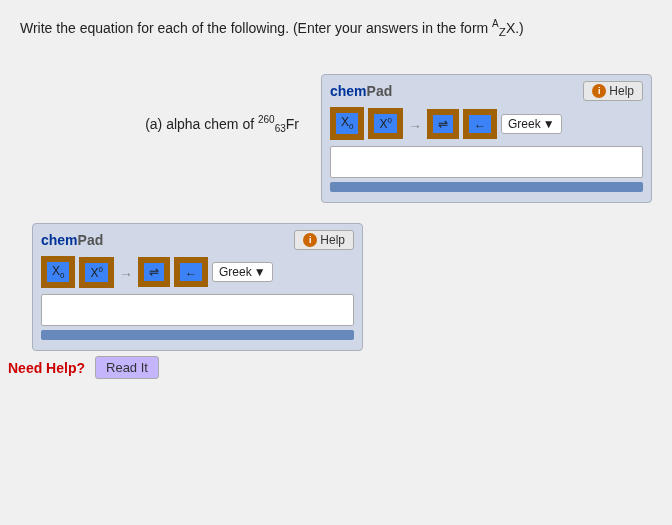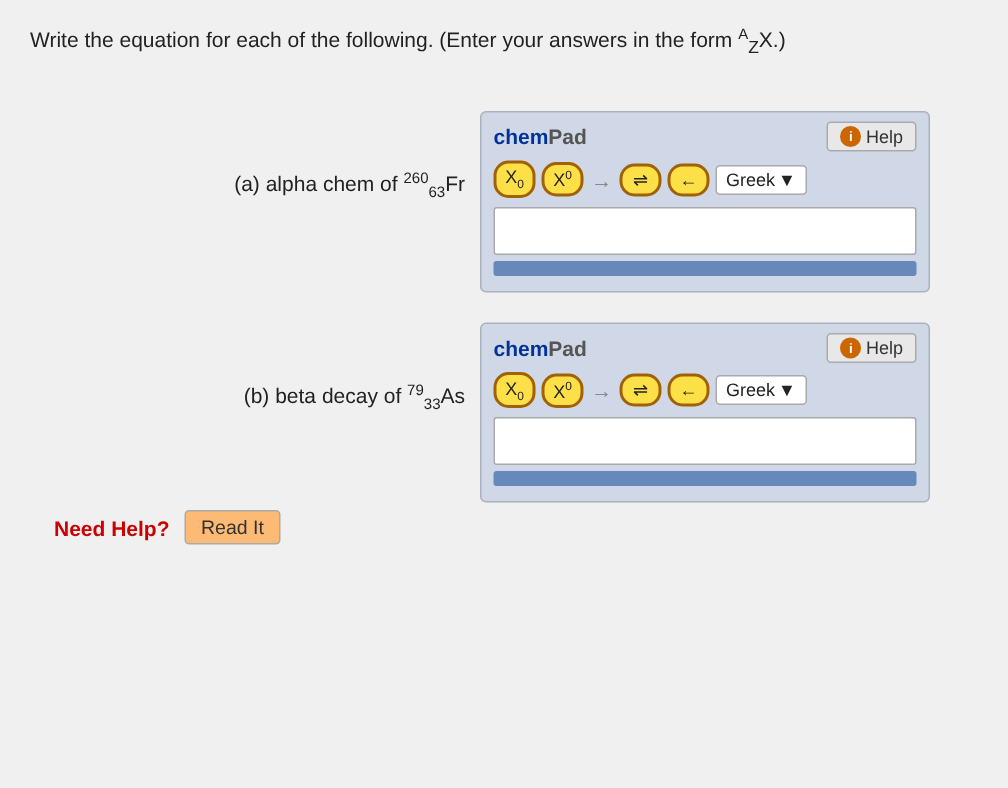--- a/index.html
+++ b/index.html
@@ -26,22 +26,23 @@
     }
 
     .instructions sup {
       font-size: 10px;
     }
 
     .chempad-widget {
       background: #d0d8e8;
       border: 1px solid #aab0be;
       border-radius: 4px;
-      width: 300px;
+      width: 331px;
       padding: 6px 8px 10px 8px;
+      margin-left: 12px;
     }
 
     .chempad-header {
       display: flex;
       justify-content: space-between;
       align-items: center;
       margin-bottom: 6px;
     }
 
     .chempad-title {
@@ -85,23 +86,23 @@
     }
 
     .chempad-toolbar {
       display: flex;
       align-items: center;
       gap: 4px;
       margin-bottom: 6px;
     }
 
     .toolbar-btn {
-      background: #fde047;
-      border: 2px solid #a16207;
-      border-radius: 10px;
+      background: #3b82f6;
+      border: 6px solid #a16207;
+      border-radius: 0;
       padding: 2px 5px;
       font-size: 12px;
       cursor: pointer;
       min-width: 28px;
       text-align: center;
       color: #222;
     }
 
     .toolbar-btn sub {
       font-size: 8px;
@@ -185,32 +186,32 @@
       flex: 1;
     }
 
     .footer {
       display: flex;
       align-items: center;
       gap: 10px;
       margin-top: 0;
       position: absolute;
       bottom: 20px;
-      left: 36px;
+      left: 8px;
     }
 
     .need-help {
       color: #cc0000;
       font-weight: bold;
       font-size: 14px;
       cursor: pointer;
     }
 
     .read-it-btn {
-      background: #fdba74;
+      background: #c4b5fd;
       border: 1px solid #aaa;
       border-radius: 3px;
       padding: 3px 10px;
       font-size: 13px;
       cursor: pointer;
       color: #333;
     }
   </style>
 </head>
 <body>
@@ -251,25 +252,20 @@
             <span>▼</span>
           </button>
         </div>
         <div class="chempad-input-area"></div>
         <div class="chempad-blue-bar"></div>
       </div>
     </div>
   </div>
 
   <div class="section-b">
-    <div class="label-col">
-      <div class="problem-label">
-        <span>(b) beta decay of </span><sup>79</sup><sub>33</sub><span>As</span>
-      </div>
-    </div>
     <div class="widget-col">
 
       <div class="chempad-widget">
         <div class="chempad-header">
           <div class="chempad-title">
             <span class="chem">chem</span><span class="pad">Pad</span>
           </div>
           <button class="help-btn">
             <span class="help-icon">i</span>
             <span>Help</span>

